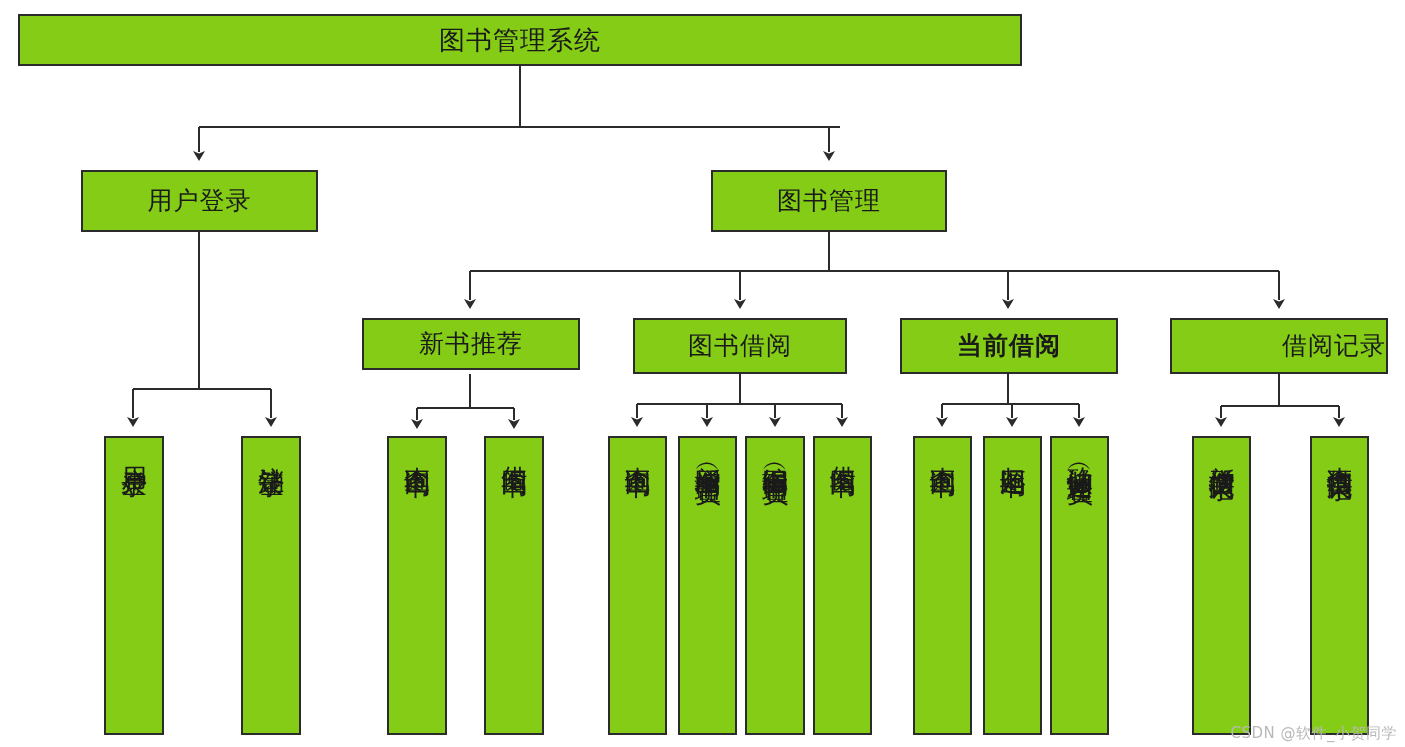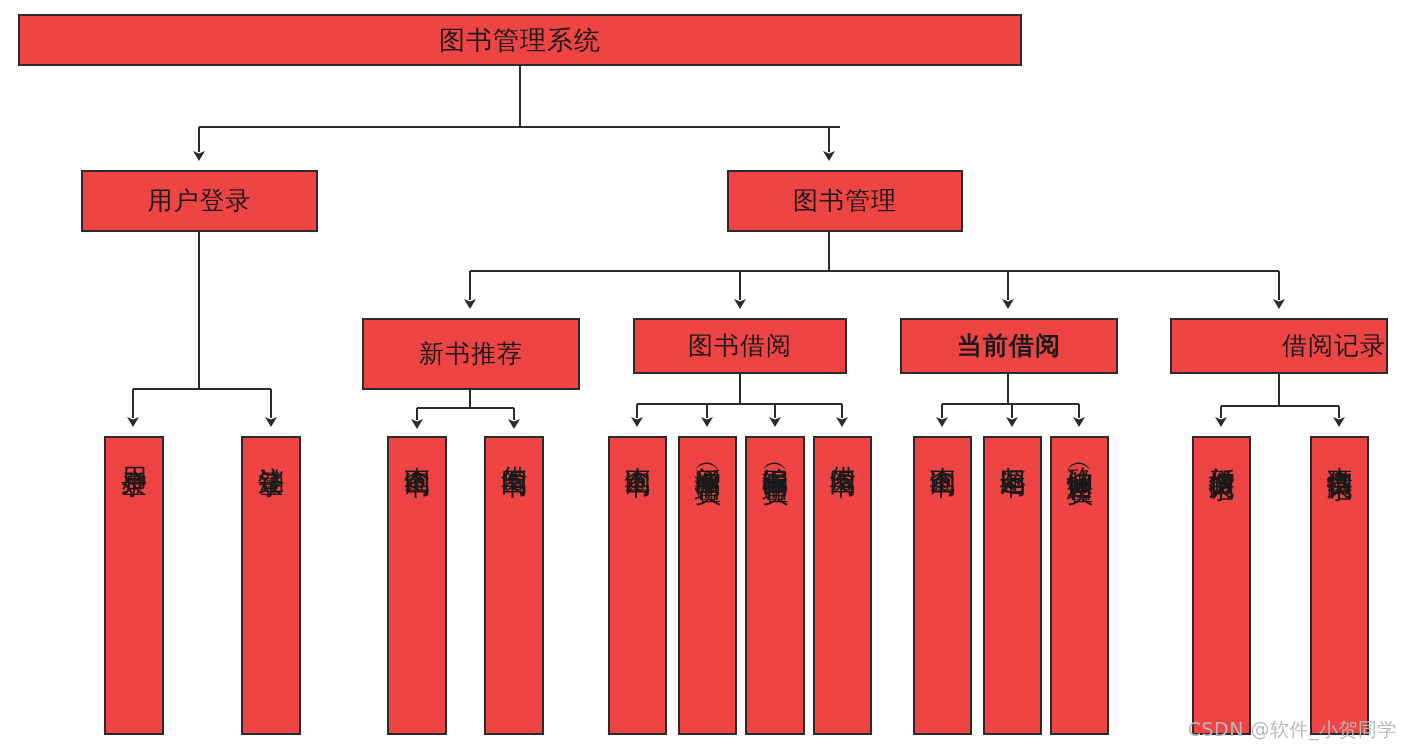--- a/index.html
+++ b/index.html
@@ -22,21 +22,21 @@
     position: absolute;
     left: 0;
     top: 0;
     width: 1405px;
     height: 747px;
   }
   .node {
     position: absolute;
     box-sizing: border-box;
     border: 2px solid #2b2b2b;
-    background: #ef4444;
+    background: #84cc16;
     display: flex;
     align-items: center;
     justify-content: center;
     color: #1a1a1a;
   }
   .node-h {
     font-size: 25px;
     line-height: 1.1;
     letter-spacing: 1px;
     white-space: nowrap;
@@ -57,21 +57,21 @@
     white-space: nowrap;
     display: block;
   }
   .node-label {
     pointer-events: none;
   }
   #watermark {
     position: absolute;
     right: 8px;
     bottom: 4px;
-    font-size: 19px;
+    font-size: 15px;
     color: #b9b9b9;
     letter-spacing: 0.5px;
     white-space: nowrap;
   }
 </style>
 </head>
 <body>
 
 <div id="diagram-root">
 
@@ -125,25 +125,25 @@
     </g>
   </svg>
 
   <div class="node node-h node-root" style="left: 18px; top: 14px; width: 1004px; height: 52px;">
     <span class="node-label">图书管理系统</span>
   </div>
 
   <div class="node node-h" style="left: 81px; top: 170px; width: 237px; height: 62px;">
     <span class="node-label">用户登录</span>
   </div>
-  <div class="node node-h" style="left: 711px; top: 170px; width: 236px; height: 62px; margin-left: 16px;">
+  <div class="node node-h" style="left: 711px; top: 170px; width: 236px; height: 62px;">
     <span class="node-label">图书管理</span>
   </div>
 
-  <div class="node node-h" style="left: 362px; top: 318px; width: 218px; height: 72px;">
+  <div class="node node-h" style="left: 362px; top: 318px; width: 218px; height: 52px;">
     <span class="node-label">新书推荐</span>
   </div>
   <div class="node node-h" style="left: 633px; top: 318px; width: 214px; height: 56px; justify-content: center;">
     <span class="node-label">图书借阅</span>
   </div>
   <div class="node node-h" style="left: 900px; top: 318px; width: 218px; height: 56px; font-weight: bold;">
     <span class="node-label">当前借阅</span>
   </div>
   <div class="node node-h" style="left: 1170px; top: 318px; width: 218px; height: 56px; justify-content: flex-end;">
     <span class="node-label">借阅记录</span>

